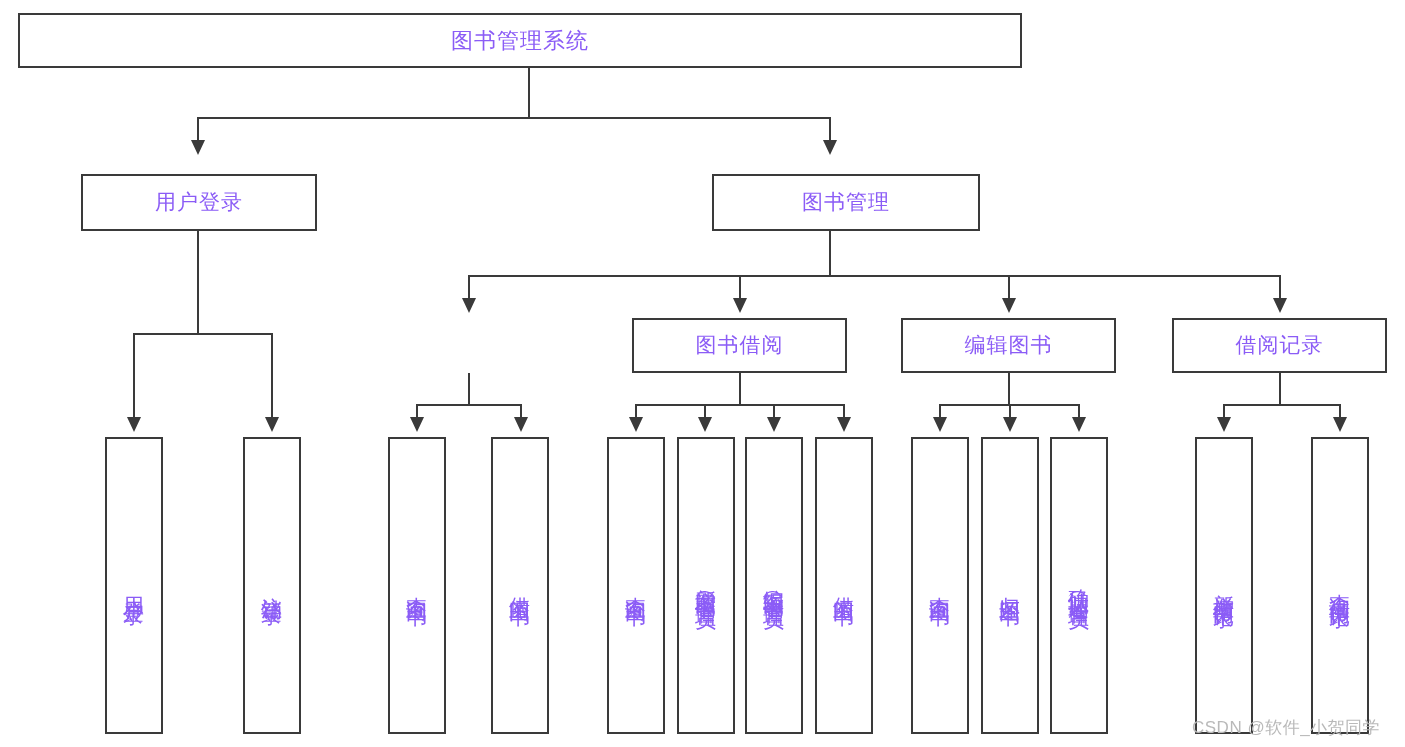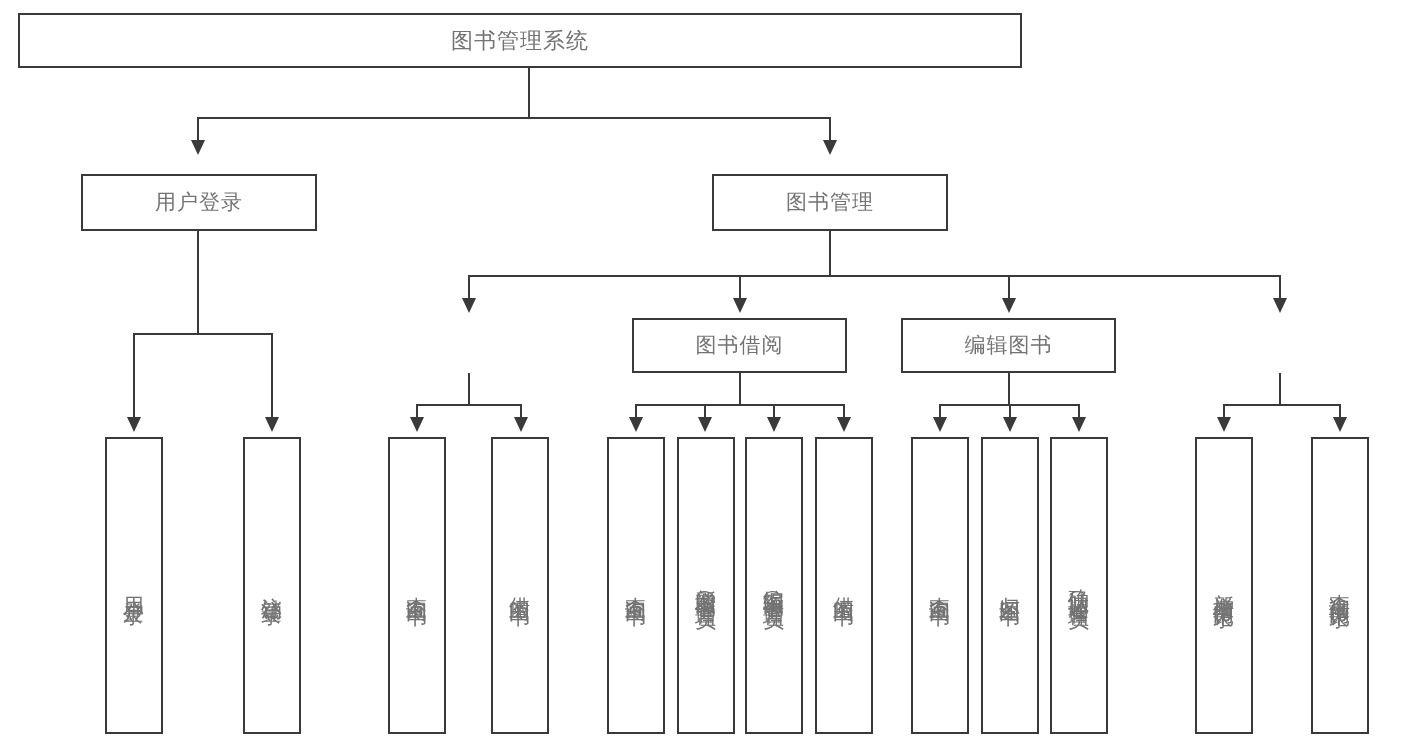--- a/index.html
+++ b/index.html
@@ -20,21 +20,21 @@
   }
   
   .node {
     position: absolute;
     box-sizing: border-box;
     background: #ffffff;
     border: 2px solid #3a3a3a;
     display: flex;
     align-items: center;
     justify-content: center;
-    color: #737373;
+    color: #8b5cf6;
   }
   .node .label {
     display: block;
     text-align: center;
     line-height: 1.08;
     white-space: pre;
   }
   
   .node.horiz .label {
     font-size: 21px;
@@ -102,21 +102,21 @@
   <div class="hline" style="left:197px; top:117px; width:633px;"></div>
   <div class="vline" style="left:197px; top:117px; height:24px;"></div>
   <div class="arrow" style="left:191px; top:140px;"></div>
   <div class="vline" style="left:829px; top:117px; height:24px;"></div>
   <div class="arrow" style="left:823px; top:140px;"></div>
 
   <div class="node horiz" style="left:81px; top:174px; width:236px; height:57px;">
     <span class="label">用户登录</span>
   </div>
 
-  <div class="node horiz" style="left:712px; top:174px; width:236px; height:57px;">
+  <div class="node horiz" style="left:712px; top:174px; width:268px; height:57px;">
     <span class="label">图书管理</span>
   </div>
 
   <div class="vline" style="left:197px; top:231px; height:103px;"></div>
   <div class="hline" style="left:133px; top:333px; width:139px;"></div>
   <div class="vline" style="left:133px; top:333px; height:85px;"></div>
   <div class="arrow" style="left:127px; top:417px;"></div>
   <div class="vline" style="left:271px; top:333px; height:85px;"></div>
   <div class="arrow" style="left:265px; top:417px;"></div>
 
@@ -130,20 +130,23 @@
   <div class="arrow" style="left:1002px; top:298px;"></div>
   <div class="vline" style="left:1279px; top:275px; height:24px;"></div>
   <div class="arrow" style="left:1273px; top:298px;"></div>
 
   <div class="node horiz" style="left:632px; top:318px; width:215px; height:55px;">
     <span class="label">图书借阅</span>
   </div>
   <div class="node horiz" style="left:901px; top:318px; width:215px; height:55px;">
     <span class="label">编辑图书</span>
   </div>
+  <div class="node horiz" style="left:1172px; top:318px; width:215px; height:55px;">
+    <span class="label">借阅记录</span>
+  </div>
 
   <div class="vline" style="left:468px; top:373px; width:0; height:32px;"></div>
   <div class="hline" style="left:416px; top:404px; width:105px;"></div>
   <div class="vline" style="left:416px; top:404px; height:14px;"></div>
   <div class="arrow" style="left:410px; top:417px;"></div>
   <div class="vline" style="left:520px; top:404px; height:14px;"></div>
   <div class="arrow" style="left:514px; top:417px;"></div>
 
   <div class="vline" style="left:739px; top:373px; height:32px;"></div>
   <div class="hline" style="left:635px; top:404px; width:209px;"></div>
@@ -209,14 +212,15 @@
     <span class="label">确认归还（管理员）</span>
   </div>
 
   <div class="node vert" style="left:1195px; top:437px; width:58px; height:297px;">
     <span class="label">新增借阅记录</span>
   </div>
   <div class="node vert" style="left:1311px; top:437px; width:58px; height:297px;">
     <span class="label">查询借阅记录</span>
   </div>
 
+  <div class="watermark" style="left:1192px; top:716px;">CSDN @软件_小贺同学</div>
 
 </div>
 
 </body></html>

